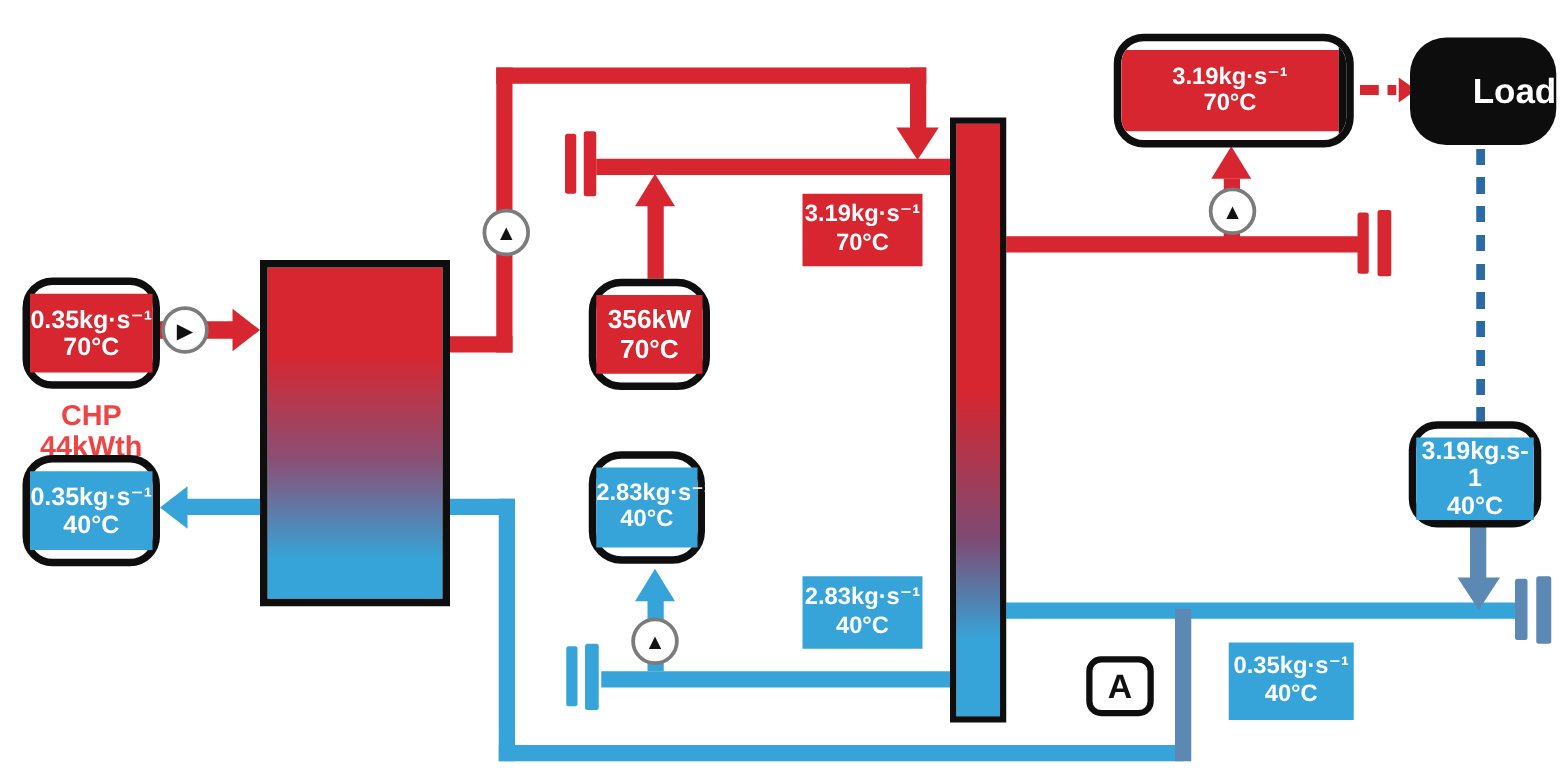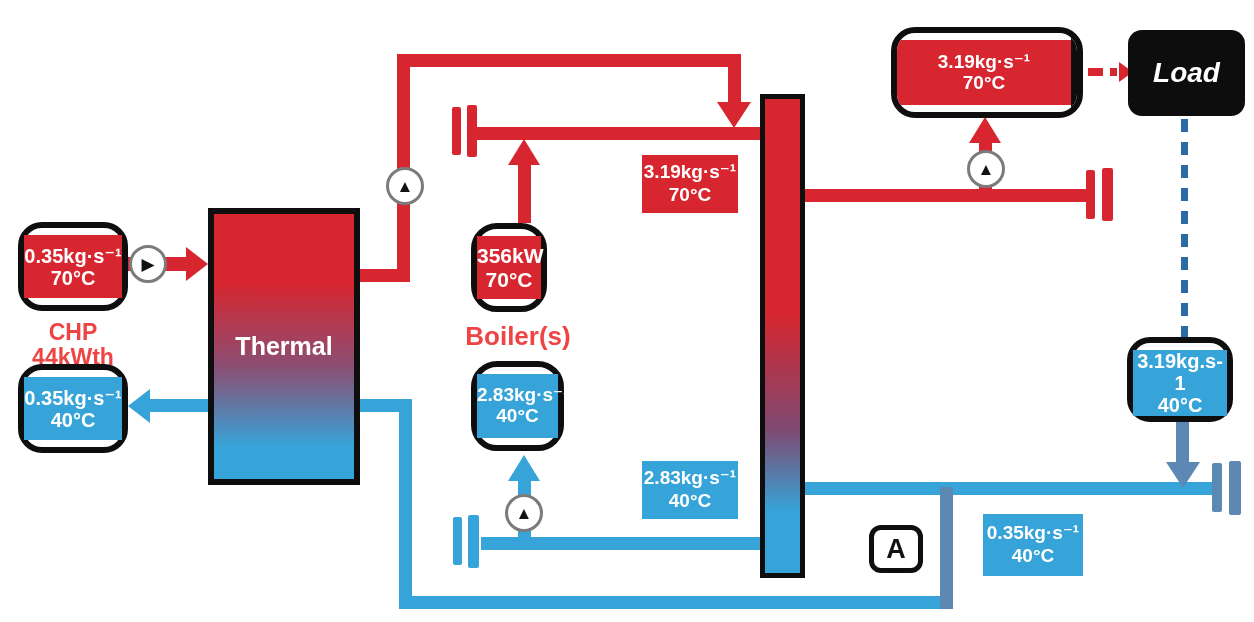--- a/index.html
+++ b/index.html
@@ -62,23 +62,23 @@
   
   .meter{position:absolute;box-sizing:border-box;background:#fff;border:6px solid #0e0e0e;
          border-radius:24px;display:flex;flex-direction:row;z-index:4;overflow:hidden;}
   .meter .cell{flex:1;margin:7px 0;background:#d7262f;color:#fff;font-weight:bold;
          display:flex;flex-direction:column;justify-content:center;text-align:center;line-height:1.1;}
   .meter .divider{width:6px;background:#0e0e0e;}
   .meter .cell.flow{font-size:19px;}
   .meter .cell.power{font-size:28px;}
 
   
-  .load{position:absolute;box-sizing:border-box;background:#0d0d0d;border-radius:14px;
-        display:flex;align-items:center;justify-content:center;color:#fff;font-weight:bold;
-        font-size:28px;z-index:4;font-style:italic;}
+  .load{position:absolute;box-sizing:border-box;background:#0d0d0d;border-radius:29px;
+        display:flex;align-items:center;justify-content:flex-end;color:#fff;font-weight:bold;
+        font-size:28px;z-index:4;}
 
   
   .abox{position:absolute;box-sizing:border-box;background:#fff;border:5px solid #0e0e0e;
         border-radius:12px;display:flex;align-items:center;justify-content:center;
         color:#111;font-weight:bold;font-size:27px;z-index:4;}
 
   
   .dashv{position:absolute;width:7px;z-index:1;
          background:repeating-linear-gradient(to bottom,#2b6aa5 0 13px,transparent 13px 23px);}
   .rdash{position:absolute;height:8px;background:#d7262f;z-index:2;}
@@ -165,33 +165,29 @@
   </div>
 
   <div class="unit" style="left:18px;top:364px;width:110px;height:89px;">
     <div class="band blue fs20">
       <span>0.35kg·s⁻¹</span>
       <span>40°C</span>
     </div>
   </div>
 
   <div class="store" style="left:208px;top:208px;width:152px;height:277px;">
-    <span>Thermal</span>
-  </div>
-
-  <div class="unit" style="left:471px;top:223px;width:76px;height:89px;border-radius:26px;">
+  </div>
+
+  <div class="unit" style="left:471px;top:223px;width:97px;height:89px;border-radius:26px;">
     <div class="band fs21">
       <span>356kW</span>
       <span>70°C</span>
     </div>
   </div>
 
-  <div class="caption" style="left:448px;top:322px;width:140px;font-size:26px;">
-    <span>Boiler(s)</span>
-  </div>
 
   <div class="unit" style="left:471px;top:361px;width:93px;height:90px;border-radius:26px;">
     <div class="band blue fs19">
       <span>2.83kg·s⁻¹</span>
       <span>40°C</span>
     </div>
   </div>
 
   <div class="flag red" style="left:642px;top:155px;width:96px;height:58px;">
     <span>3.19kg·s⁻¹</span>

